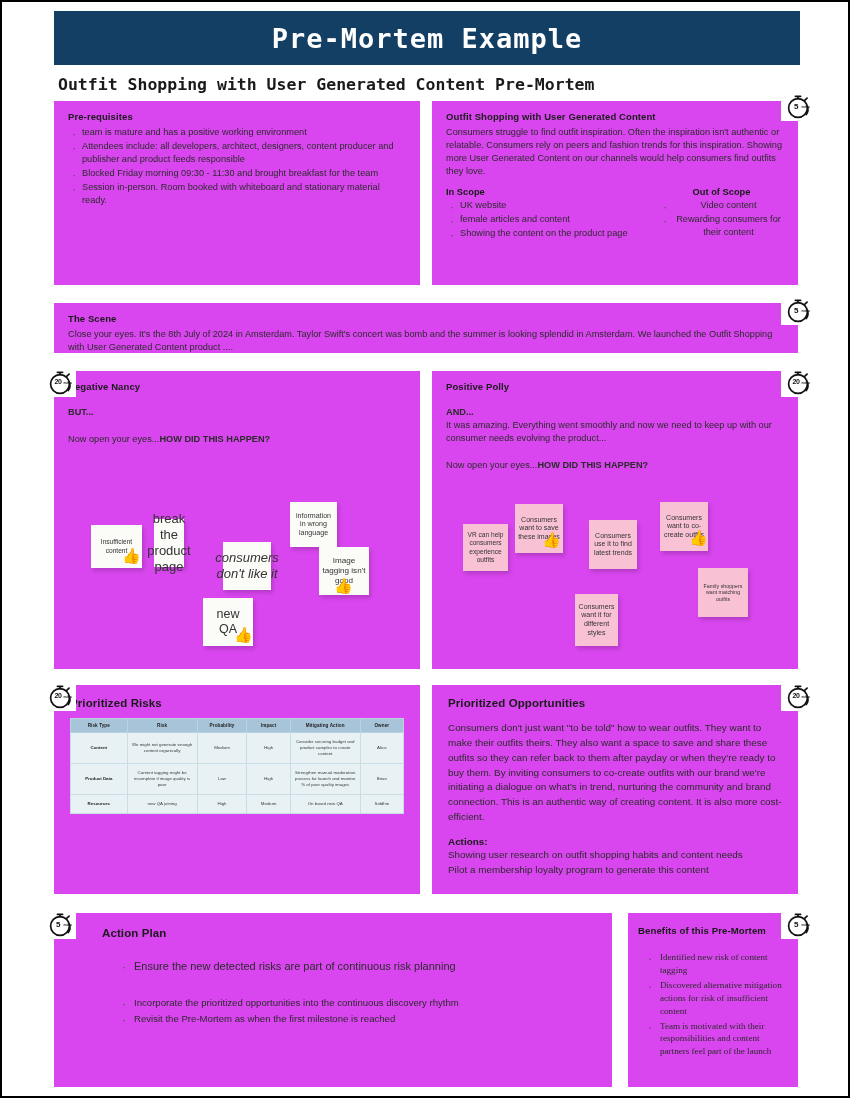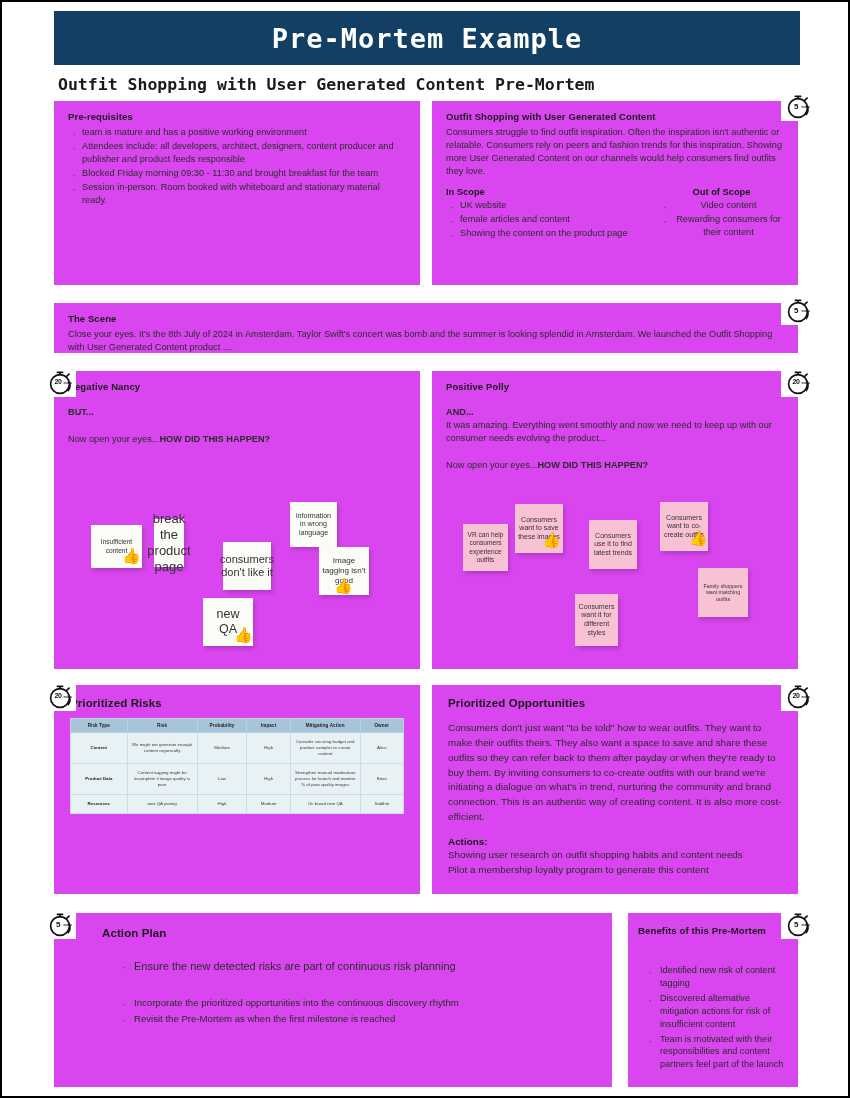--- a/index.html
+++ b/index.html
@@ -248,21 +248,21 @@
     <div class="body-t" style="margin-top:14px;">
       <span>Now open your eyes...</span><span style="font-weight:bold;">HOW DID THIS HAPPEN?</span>
     </div>
   </div>
 
   <div class="sticky white" style="left:89px; top:523px; width:51px; height:43px; font-size:6.6px;">Insufficient content</div>
   <span class="thumb" style="left:120px; top:546px;">👍</span>
 
   <div class="sticky white" style="left:152px; top:517px; width:30px; height:48px; font-size:13px;">break the product page</div>
 
-  <div class="sticky white" style="left:221px; top:540px; width:48px; height:48px; font-size:11px;">consumers don't like it</div>
+  <div class="sticky white" style="left:221px; top:540px; width:48px; height:48px; font-size:13px;font-style:italic;">consumers don't like it</div>
 
   <div class="sticky white" style="left:288px; top:500px; width:47px; height:45px; font-size:7.1px;">information in wrong language</div>
 
   <div class="sticky white" style="left:317px; top:545px; width:50px; height:48px; font-size:8.1px;">Image tagging isn't good</div>
   <span class="thumb" style="left:332px; top:576px;">👍</span>
 
   <div class="sticky white" style="left:201px; top:596px; width:50px; height:48px; font-size:12.5px;">new QA</div>
   <span class="thumb" style="left:232px; top:625px;">👍</span>
 
   <div class="timer" style="left:41px; top:366px;">
@@ -394,21 +394,21 @@
       <path d="M13 4.6 L13 2.3 M10.4 2.3 L15.6 2.3" stroke="#111" stroke-width="1.7" fill="none" stroke-linecap="round"></path>
       <path d="M19.6 6.4 L22.1 4.1" stroke="#111" stroke-width="1.7" stroke-linecap="round"></path>
       <path d="M21.3 20.6 a9.4 9.4 0 0 0 1.1 -8.6" stroke="#111" stroke-width="1.6" fill="none" stroke-linecap="round"></path>
     </svg>
     <span class="tnum">5</span>
     <span class="tmins">mins</span>
   </div>
 
   <div class="panel" style="left:626px; top:911px; width:170px; height:174px; padding:12px 10px;">
     <div class="panel-h" style="font-size:9.6px;">Benefits of this Pre-Mortem</div>
-    <ul class="bul wide" style="margin-top:28px; margin-left:6px;">
+    <ul class="bul wide" style="margin-top:15px; margin-left:6px;font-family:Liberation Serif, serif;">
       <li style="font-size:9.1px; margin-bottom:2px;">Identified new risk of content tagging</li>
       <li style="font-size:9.1px; margin-bottom:2px;">Discovered alternative mitigation actions for risk of insufficient content</li>
       <li style="font-size:9.1px; margin-bottom:2px;">Team is motivated with their responsibilities and content partners feel part of the launch</li>
     </ul>
   </div>
   <div class="timer" style="left:779px; top:908px;">
     <svg width="26" height="25" viewBox="0 0 26 25">
       <circle cx="13" cy="14" r="9.4" fill="none" stroke="#111" stroke-width="1.7"></circle>
       <path d="M13 4.6 L13 2.3 M10.4 2.3 L15.6 2.3" stroke="#111" stroke-width="1.7" fill="none" stroke-linecap="round"></path>
       <path d="M19.6 6.4 L22.1 4.1" stroke="#111" stroke-width="1.7" stroke-linecap="round"></path>

